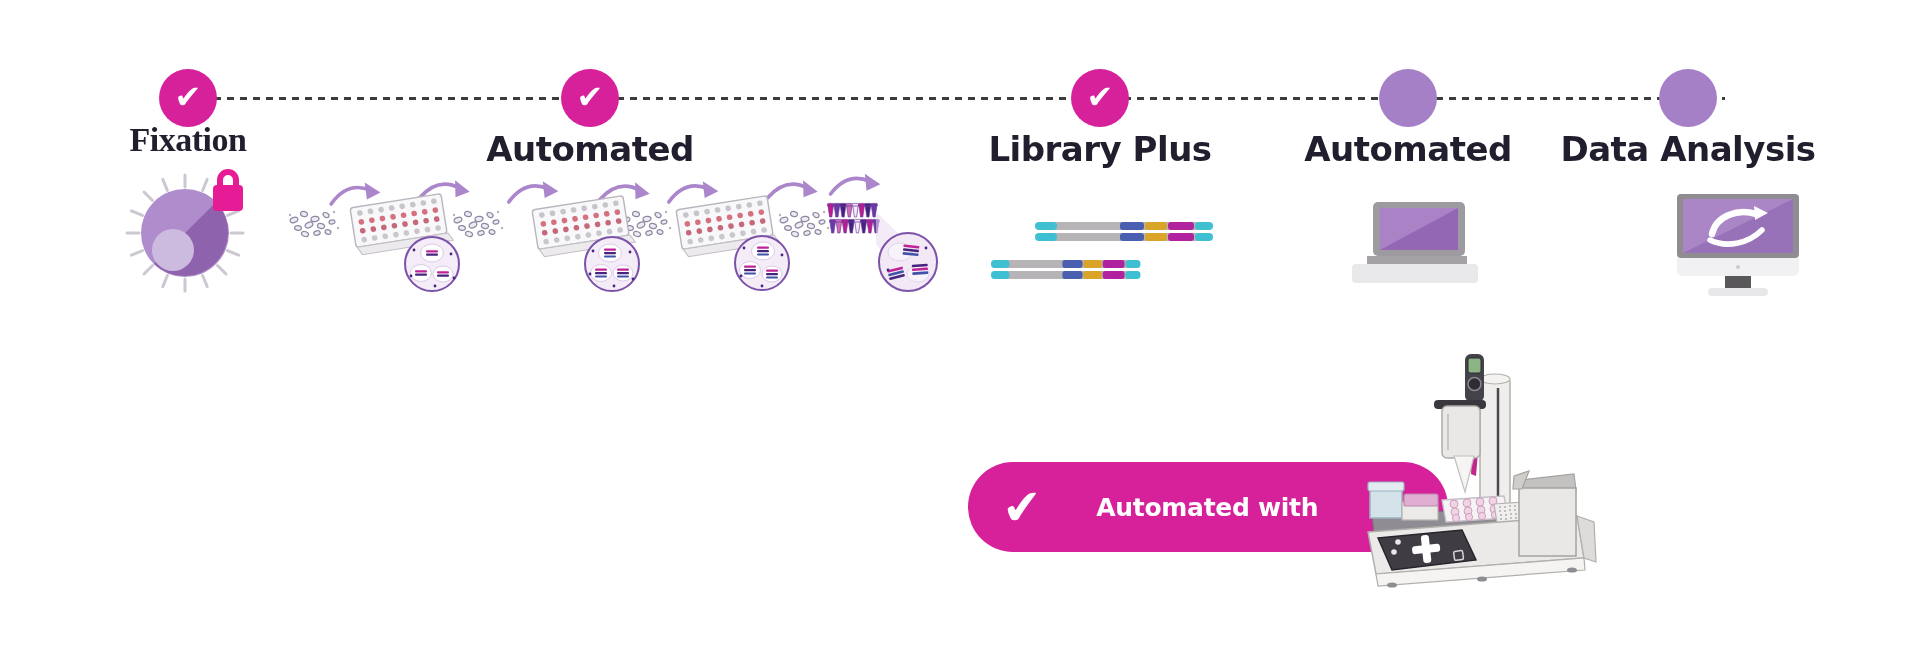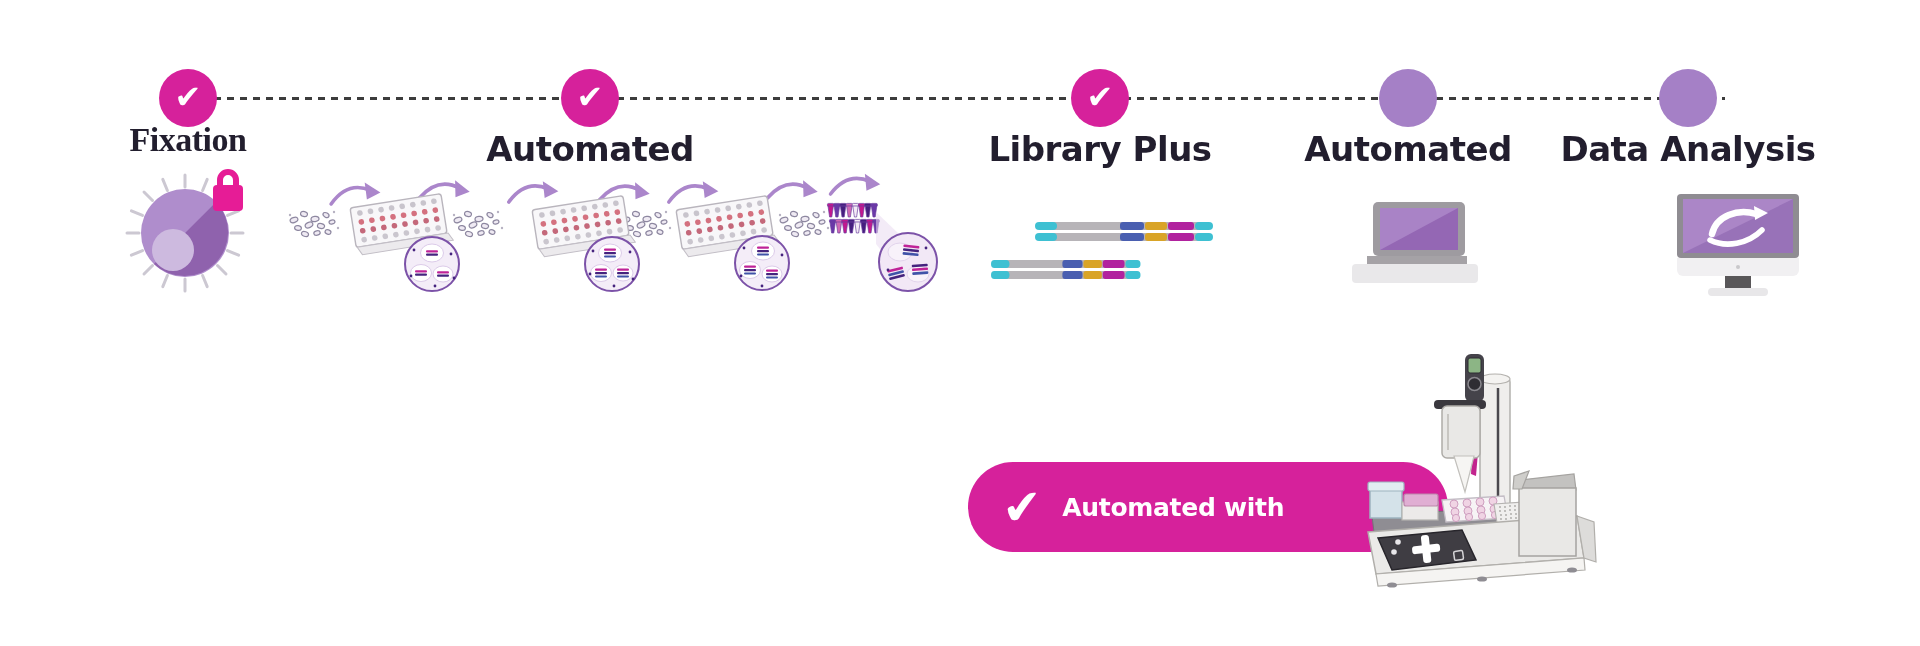--- a/index.html
+++ b/index.html
@@ -19,21 +19,21 @@
   .step-label{position:absolute;top:60px;left:0;transform:translateX(-50%);white-space:nowrap;
               font-size:34px;font-weight:bold;color:#221e2e;letter-spacing:-0.5px;}
   .s0 .step-label{top:52px;font-family:Liberation Serif, serif;}
   
   .icon-abs{position:absolute;}
   
   .badge{position:absolute;left:968px;top:462px;width:480px;height:90px;border-radius:45px;
          background:#d6219b;display:flex;align-items:center;z-index:4;}
   .badge-check{color:#ffffff;font-size:48px;font-weight:bold;margin-left:34px;line-height:1;
                transform:rotate(-4deg);}
-  .badge-text{margin-left:20px;width:256px;text-align:left;color:#ffffff;font-weight:bold;
+  .badge-text{margin-left:20px;width:256px;text-align:right;color:#ffffff;font-weight:bold;
               font-size:25px;line-height:31px;letter-spacing:-0.3px;}
   .robot{z-index:5;}
 </style>
 </head>
 <body>
 
 <div class="canvas">
 
   <div class="timeline"></div>
 

